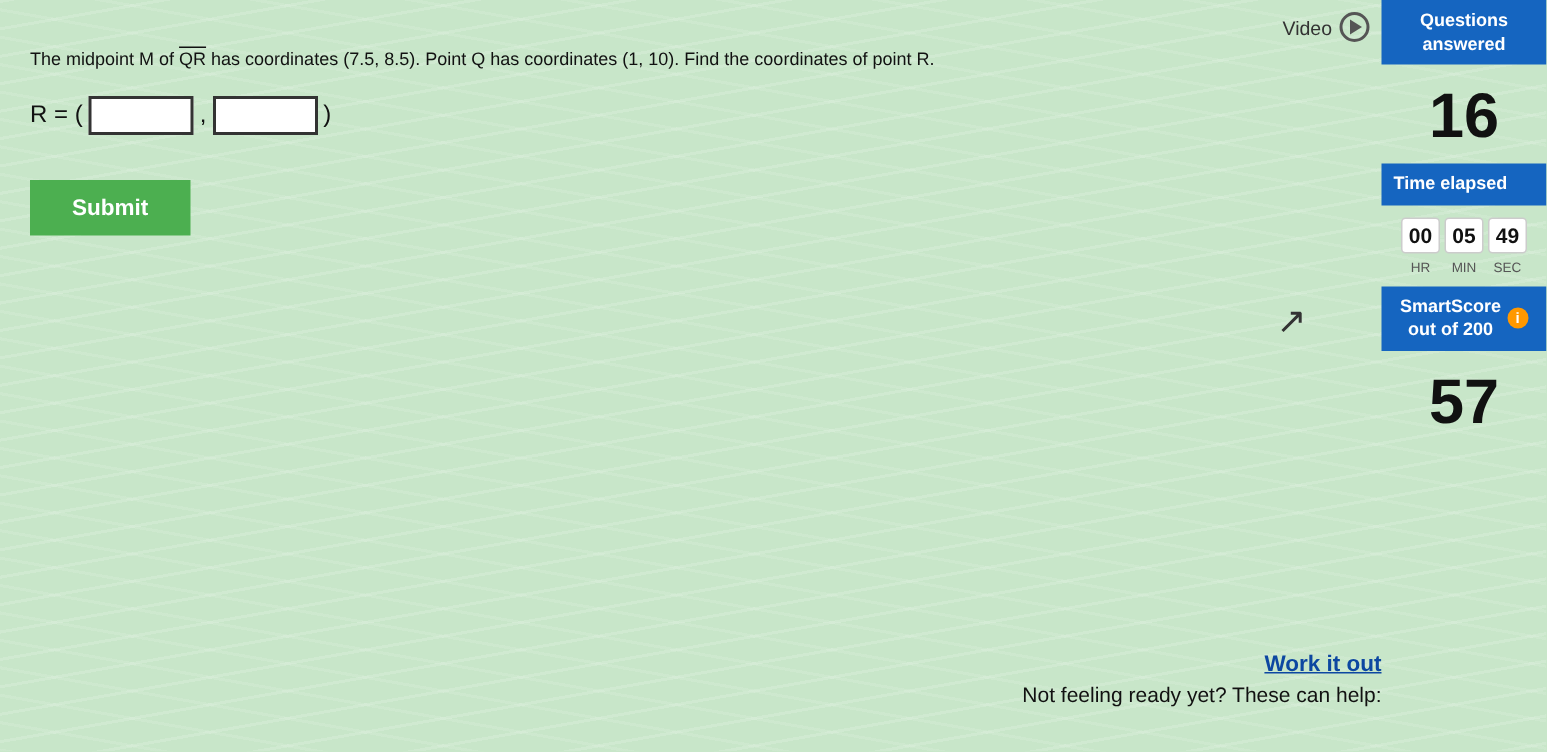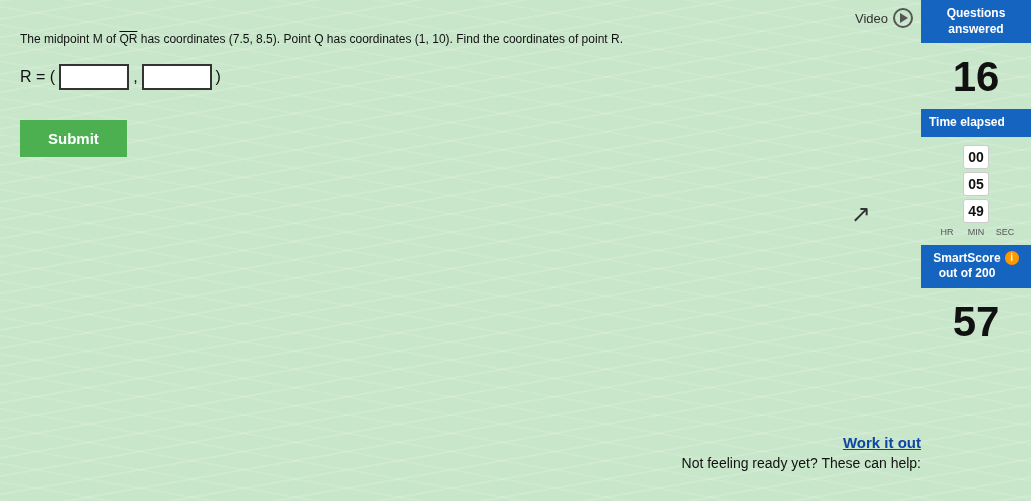--- a/index.html
+++ b/index.html
@@ -74,21 +74,20 @@
       font-weight: bold;
       line-height: 1.3;
     }
 
     .timer-display {
       display: flex;
       justify-content: center;
       align-items: center;
       gap: 3px;
       padding: 8px 4px 2px 4px;
-      flex-direction: column;
     }
 
     .timer-box {
       background: white;
       border: 1px solid #ccc;
       border-radius: 3px;
       width: 26px;
       height: 24px;
       display: flex;
       align-items: center;
@@ -114,20 +113,21 @@
 
     .smartscore-box {
       background: #1565c0;
       color: white;
       text-align: center;
       padding: 6px 8px;
       font-size: 12px;
       font-weight: bold;
       line-height: 1.3;
       display: flex;
+      align-items: center;
       justify-content: center;
       gap: 4px;
     }
 
     .info-icon {
       display: inline-flex;
       align-items: center;
       justify-content: center;
       width: 14px;
       height: 14px;

